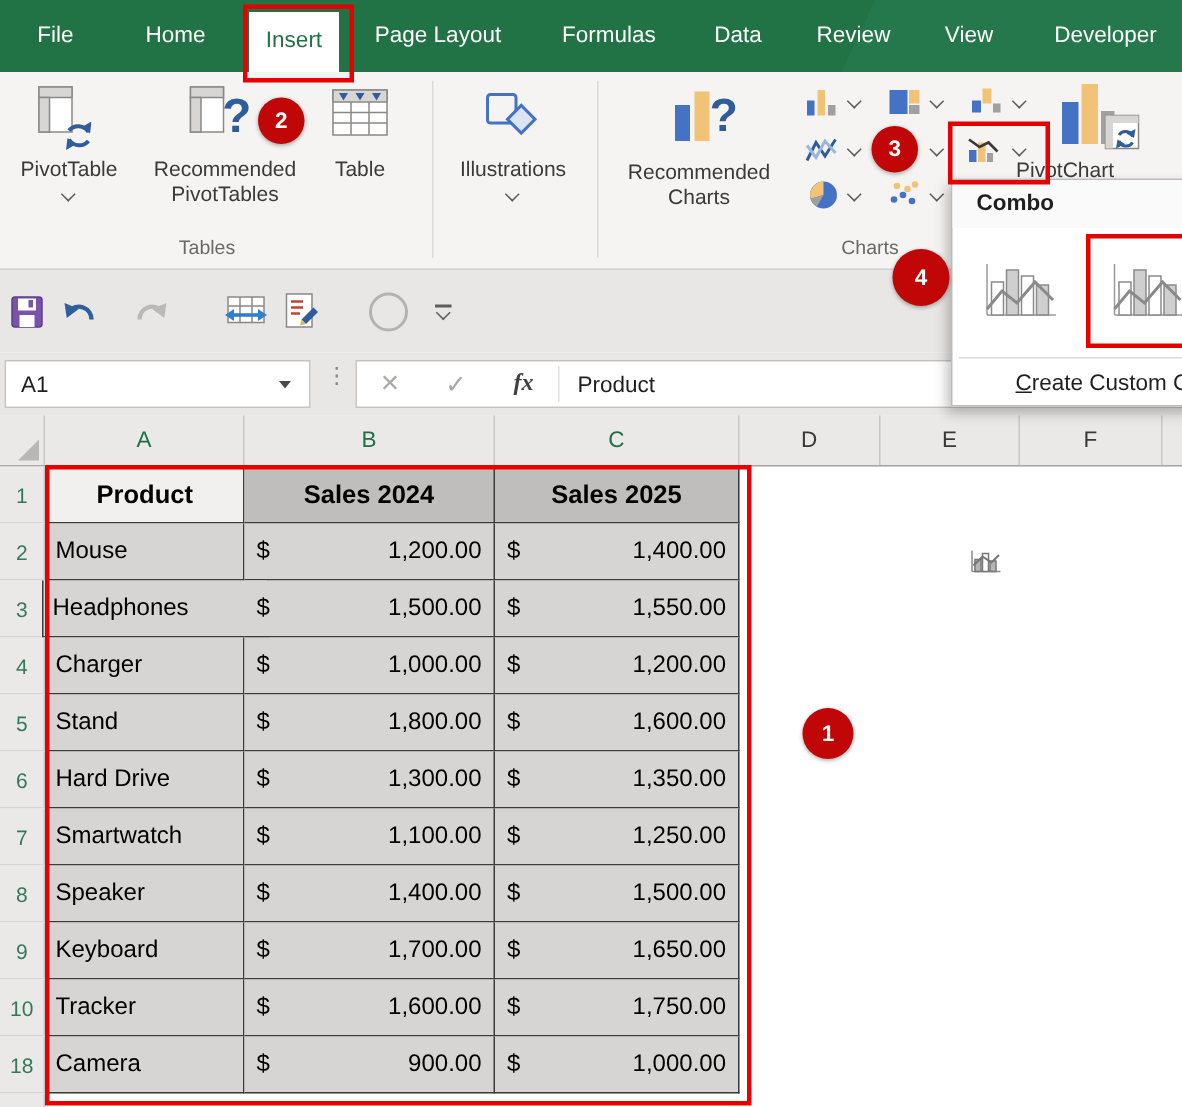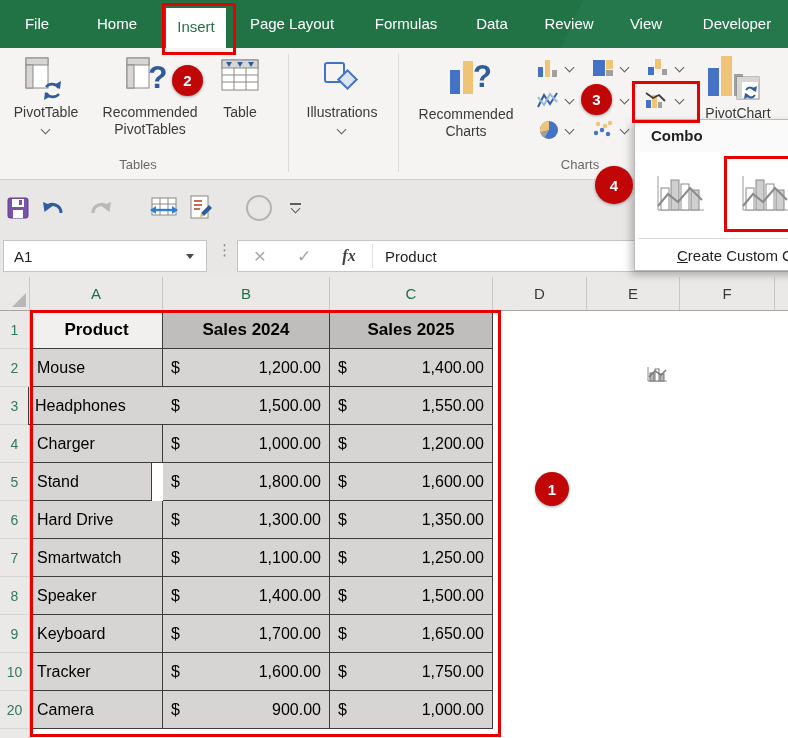--- a/index.html
+++ b/index.html
@@ -250,21 +250,21 @@
       <rect x="28" y="22" width="9" height="22" fill="#a0a0a0"></rect>
       <rect x="31" y="25" width="22" height="22" fill="#fff" stroke="#8a8886"></rect>
       <rect x="31" y="25" width="22" height="5" fill="#d8d6d4"></rect>
       <rect x="31" y="30" width="5" height="17" fill="#d8d6d4"></rect>
       <path d="M40 38 a5 5 0 0 1 9 1" fill="none" stroke="#2f5d9c" stroke-width="2"></path>
       <polygon points="50,40 51,34 45,37" fill="#2f5d9c"></polygon>
       <path d="M49 43 a5 5 0 0 1 -9 -1" fill="none" stroke="#2f5d9c" stroke-width="2"></path>
       <polygon points="39,41 38,47 44,44" fill="#2f5d9c"></polygon>
     </svg>
   </div>
-  <div class="rlabel" style="left:696px;top:57px;width:84px;">PivotChart</div>
+  <div class="rlabel" style="left:668px;top:57px;width:84px;">PivotChart</div>
 
   <div class="grouplabel" style="left:548px;top:109px;width:64px;">Charts</div>
   <div class="launcher"></div>
 </div>
 
 <div class="redbox" style="left:632px;top:81px;width:62px;height:36px;"></div>
 
 <div id="qatrow">
   <div class="qi" style="left:7px;">
     <svg width="22" height="22" viewBox="0 0 22 22">
@@ -385,21 +385,21 @@
           <span>$</span>
           <span>1,000.00</span>
         </div>
         <div class="cell money" style="left: 330px; width: 163px;">
           <span>$</span>
           <span>1,200.00</span>
         </div>
       </div>
       <div class="rowband" style="top: 186px;">
         <div class="rowhead">5</div>
-        <div class="cell text first" style="left: 30px; width: 122px;">Stand</div>
+        <div class="cell text first" style="left: 30px; width: 133px;">Stand</div>
         <div class="cell money" style="left: 163px; width: 167px;">
           <span>$</span>
           <span>1,800.00</span>
         </div>
         <div class="cell money" style="left: 330px; width: 163px;">
           <span>$</span>
           <span>1,600.00</span>
         </div>
       </div>
       <div class="rowband" style="top: 224px;">
@@ -456,21 +456,21 @@
         <div class="cell money" style="left: 163px; width: 167px;">
           <span>$</span>
           <span>1,600.00</span>
         </div>
         <div class="cell money" style="left: 330px; width: 163px;">
           <span>$</span>
           <span>1,750.00</span>
         </div>
       </div>
       <div class="rowband" style="top: 414px;">
-        <div class="rowhead">20</div>
+        <div class="rowhead">18</div>
         <div class="cell text first" style="left: 30px; width: 133px;">Camera</div>
         <div class="cell money" style="left: 163px; width: 167px;">
           <span>$</span>
           <span>900.00</span>
         </div>
         <div class="cell money" style="left: 330px; width: 163px;">
           <span>$</span>
           <span>1,000.00</span>
         </div>
       </div>

